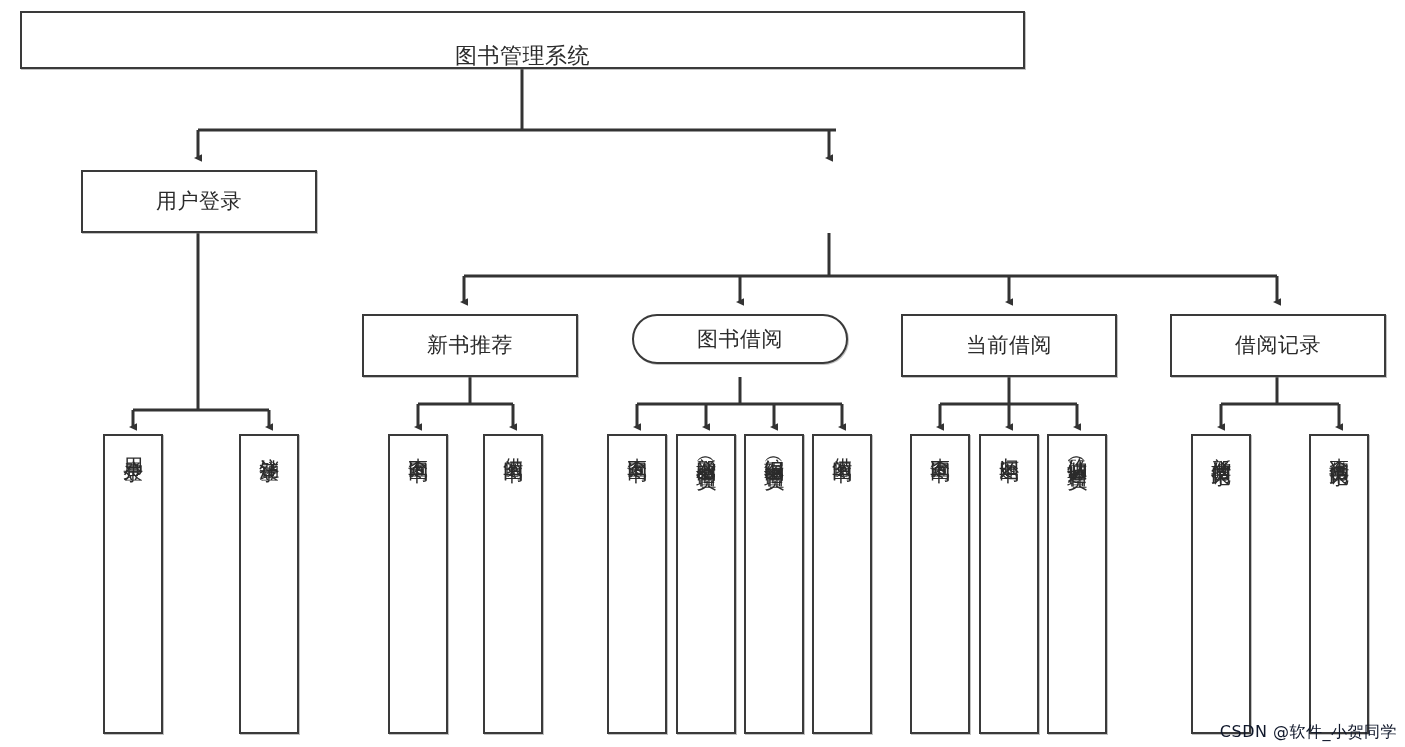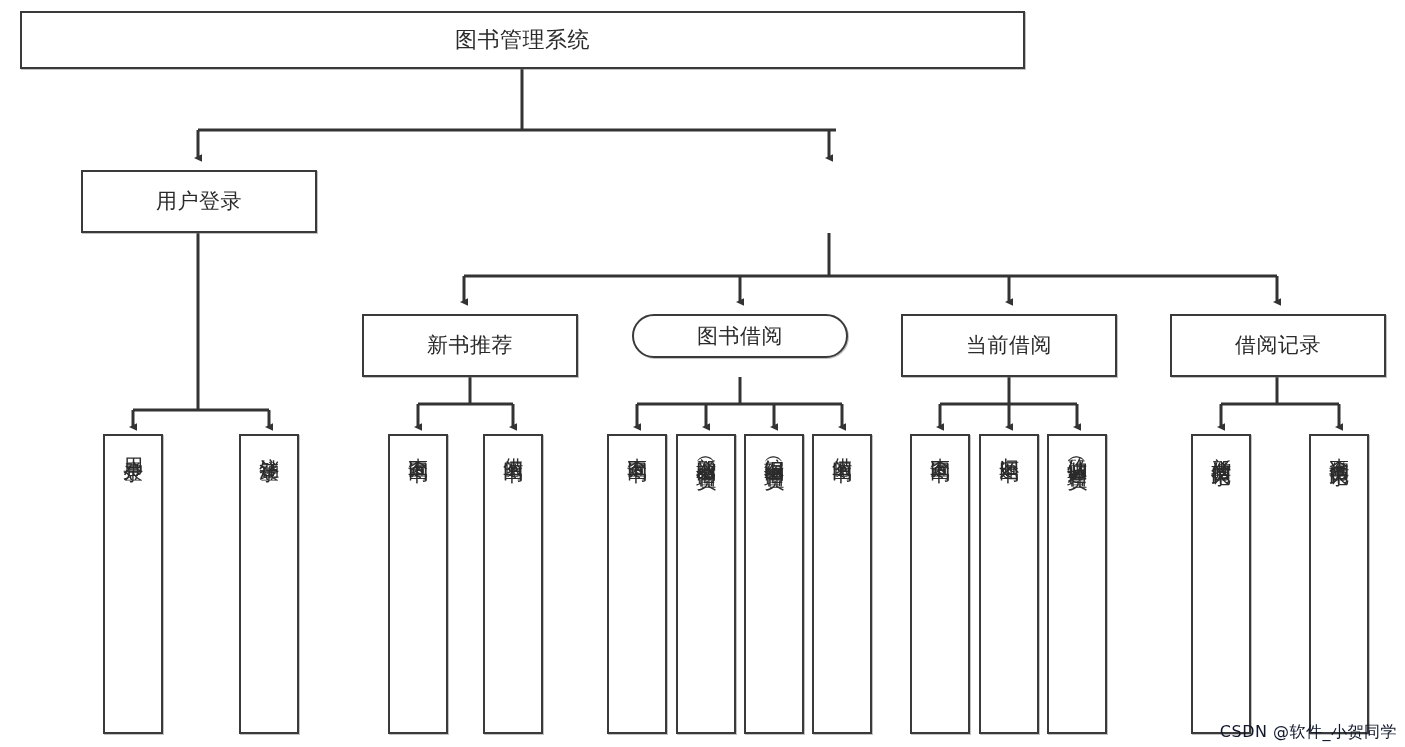--- a/index.html
+++ b/index.html
@@ -123,32 +123,32 @@
       <path d="M1009,404 L1009,427" marker-end="url(#arrow)"></path>
       <path d="M1077,404 L1077,427" marker-end="url(#arrow)"></path>
 
       <path d="M1277,377 L1277,404"></path>
       <path d="M1221,404 L1339,404"></path>
       <path d="M1221,404 L1221,427" marker-end="url(#arrow)"></path>
       <path d="M1339,404 L1339,427" marker-end="url(#arrow)"></path>
     </g>
   </svg>
 
-  <div class="node root" style="left:20px; top:11px; width:1005px; height:58px;">
+  <div class="node root" style="left:20px; top:11px; width:1005px; height:58px;align-items:flex-end;">
     <span class="label">图书管理系统</span>
   </div>
 
   <div class="node level1" style="left:81px; top:170px; width:236px; height:63px;">
     <span class="label">用户登录</span>
   </div>
 
   <div class="node level2" style="left:362px; top:314px; width:216px; height:63px;align-items:center;">
     <span class="label">新书推荐</span>
   </div>
-  <div class="node level2" style="left:632px; top:314px; width:216px; height:44px;border-radius:31px;">
+  <div class="node level2" style="left:632px; top:314px; width:216px; height:50px;border-radius:31px;">
     <span class="label">图书借阅</span>
   </div>
   <div class="node level2" style="left:1170px; top:314px; width:216px; height:63px;">
     <span class="label">借阅记录</span>
   </div>
   <div class="node level2" style="left:901px; top:314px; width:216px; height:63px;">
     <span class="label">当前借阅</span>
   </div>
 
   <div class="node leaf" style="left:103px; top:434px; width:60px; height:300px;">

